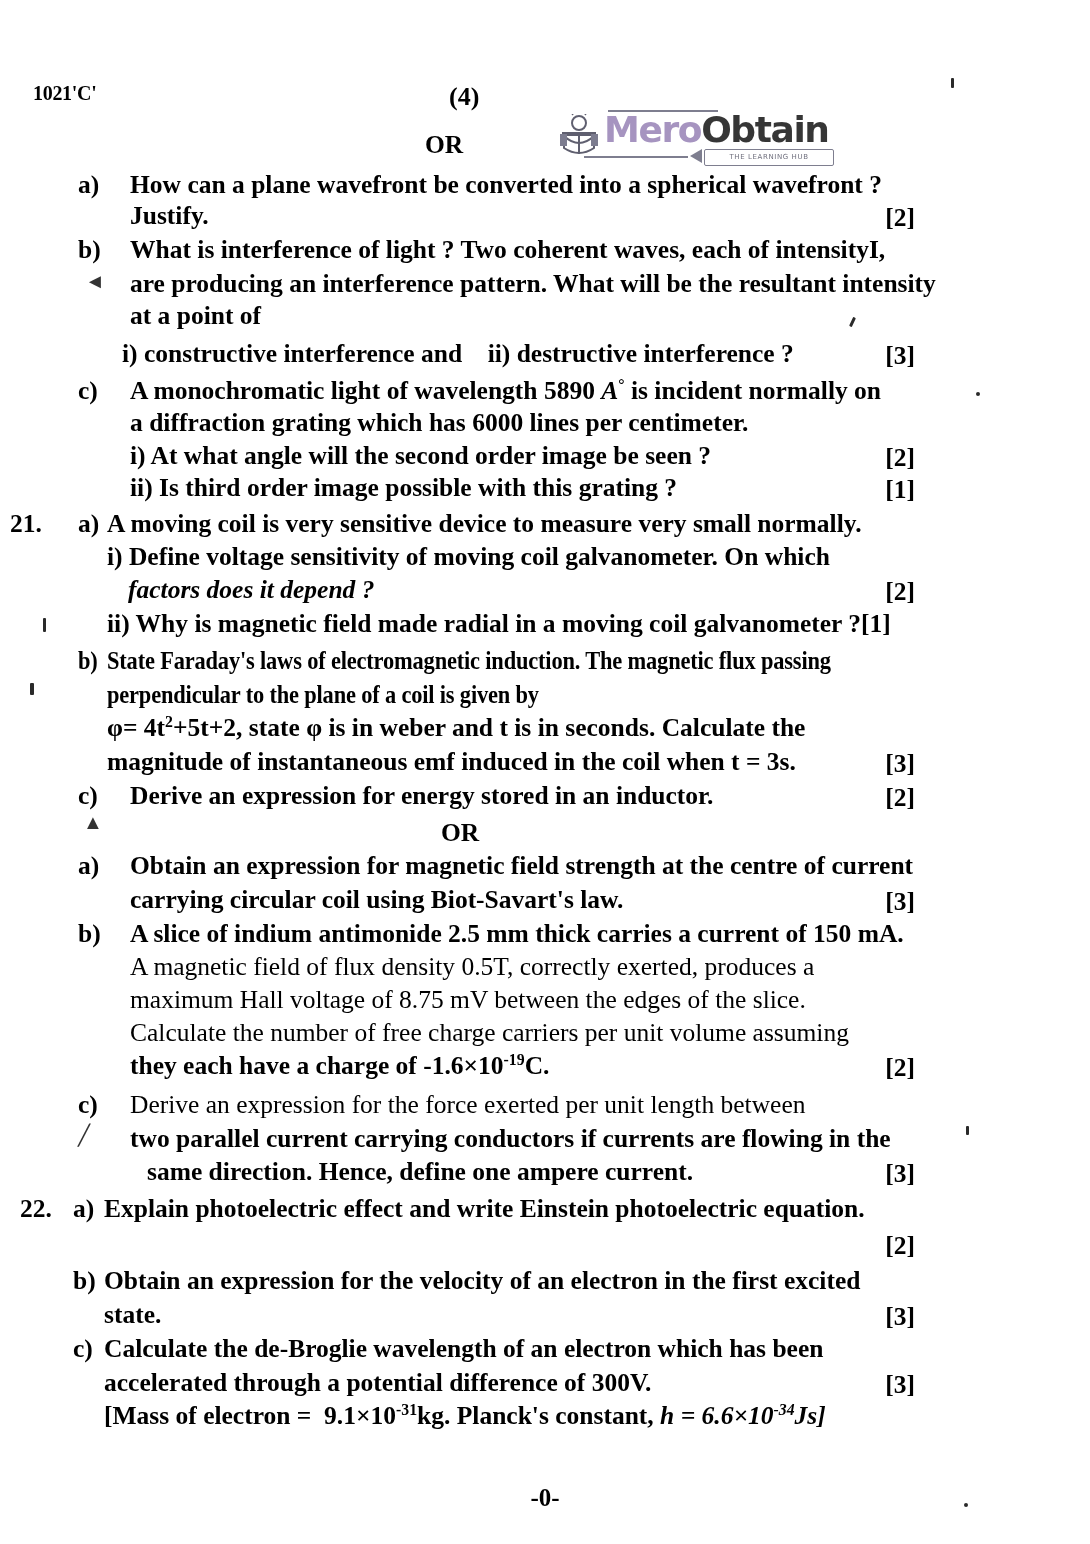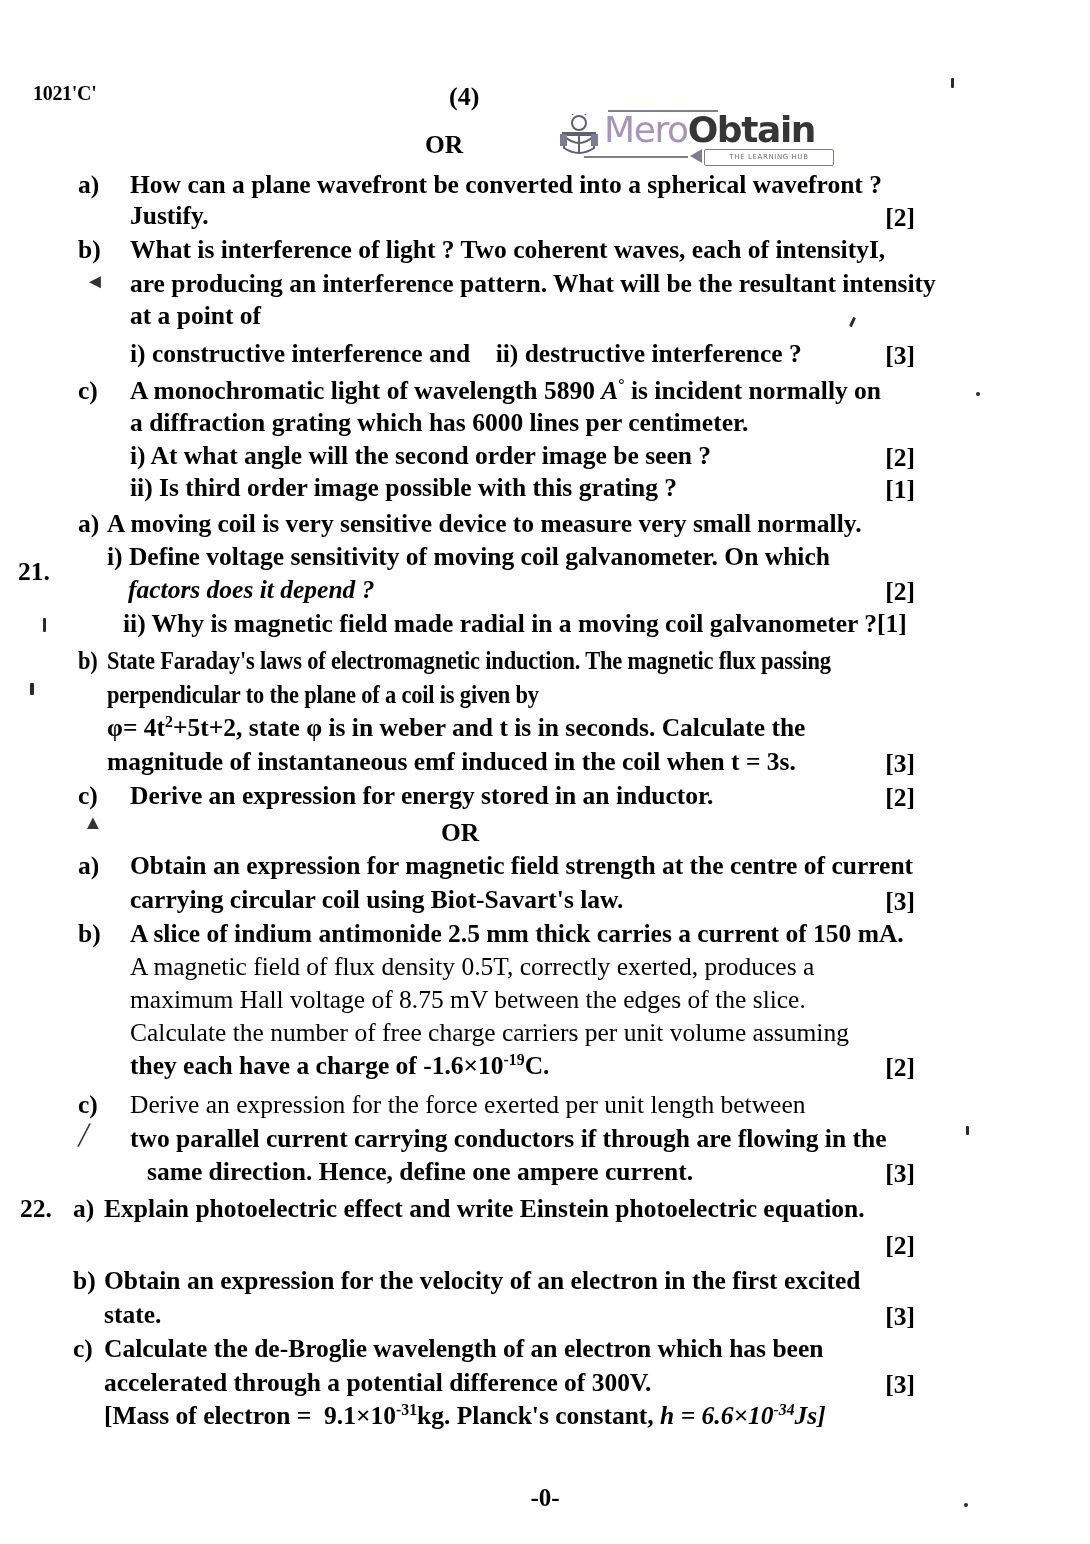--- a/index.html
+++ b/index.html
@@ -63,21 +63,21 @@
     position: absolute;
     left: 48px;
     top: 0px;
     font-family: "DejaVu Sans", "Liberation Sans", sans-serif;
     font-size: 36px;
     font-weight: bold;
     letter-spacing: -1.4px;
     white-space: nowrap;
     line-height: 44px;
   }
-  .logo-mero { color: #9a86b8; font-weight: 400; }
+  .logo-mero { color: #9a86b8; font-weight: 700; }
   .logo-enotes { color: #1b1b1b; font-weight: bold; }
   .logo-tag {
     position: absolute;
     left: 148px;
     top: 41px;
     width: 128px;
     height: 15px;
     border: 1px solid #6d6d80;
     border-radius: 2px;
     font-family: "DejaVu Sans", "Liberation Sans", sans-serif;
@@ -215,38 +215,38 @@
 
     <div class="line" style="left:78px; top:172px;">a)</div>
     <div class="line" style="left:130px; top:172px;">How can a plane wavefront be converted into a spherical wavefront ?</div>
     <div class="line" style="left:130px; top:203px;">Justify.</div>
     <div class="mark" style="left:845px; top:203px;">[2]</div>
 
     <div class="line" style="left:78px; top:237px;">b)</div>
     <div class="line" style="left:130px; top:237px;">What is interference of light ? Two coherent waves, each of intensityI,</div>
     <div class="line" style="left:130px; top:271px;">are producing an interference pattern. What will be the resultant intensity</div>
     <div class="line" style="left:130px; top:303px;">at a point of</div>
-    <div class="line" style="left:130px; top:341px;">i) constructive interference and    ii) destructive interference ?</div>
+    <div class="line" style="left:122px; top:341px;">i) constructive interference and    ii) destructive interference ?</div>
     <div class="mark" style="left:845px; top:341px;">[3]</div>
 
     <div class="line" style="left:78px; top:378px;">c)</div>
     <div class="line" style="left:130px; top:378px;"><span>A monochromatic light of wavelength 5890 </span><span class="ital">A</span><sup>°</sup><span> is incident normally on</span></div>
     <div class="line" style="left:130px; top:410px;">a diffraction grating which has 6000 lines per centimeter.</div>
     <div class="line" style="left:130px; top:443px;">i) At what angle will the second order image be seen ?</div>
     <div class="mark" style="left:845px; top:443px;">[2]</div>
     <div class="line" style="left:130px; top:475px;">ii) Is third order image possible with this grating ?</div>
     <div class="mark" style="left:845px; top:475px;">[1]</div>
 
-    <div class="line" style="left:18px; top:511px;margin-top:48px;">21.</div>
+    <div class="line" style="left:10px; top:511px;">21.</div>
     <div class="line" style="left:78px; top:511px;">a)</div>
     <div class="line" style="left:107px; top:511px;">A moving coil is very sensitive device to measure very small normally.</div>
     <div class="line" style="left:107px; top:544px;">i) Define voltage sensitivity of moving coil galvanometer. On which</div>
     <div class="line" style="left:128px; top:577px;font-style:italic;">factors does it depend ?</div>
     <div class="mark" style="left:845px; top:577px;">[2]</div>
-    <div class="line" style="left:107px; top:611px;margin-left:16px;">ii) Why is magnetic field made radial in a moving coil galvanometer ?[1]</div>
+    <div class="line" style="left:107px; top:611px;">ii) Why is magnetic field made radial in a moving coil galvanometer ?[1]</div>
 
     <div class="line condensed" style="left:78px; top:648px;">b)</div>
     <div class="line condensed" style="left:107px; top:648px;">State Faraday's laws of electromagnetic induction. The magnetic flux passing</div>
     <div class="line condensed" style="left:107px; top:682px;">perpendicular to the plane of a coil is given by</div>
     <div class="line" style="left:107px; top:715px;"><span>φ</span><span>= 4t</span><sup>2</sup><span>+5t+2, state </span><span>φ</span><span> is in weber and t is in seconds. Calculate the</span></div>
     <div class="line" style="left:107px; top:749px;">magnitude of instantaneous emf induced in the coil when t = 3s.</div>
     <div class="mark" style="left:845px; top:749px;">[3]</div>
 
     <div class="line" style="left:78px; top:783px;">c)</div>
     <div class="line" style="left:130px; top:783px;">Derive an expression for energy stored in an inductor.</div>
@@ -262,21 +262,21 @@
     <div class="line" style="left:78px; top:921px;">b)</div>
     <div class="line" style="left:130px; top:921px;">A slice of indium antimonide 2.5 mm thick carries a current of 150 mA.</div>
     <div class="line reg" style="left:130px; top:954px;">A magnetic field of flux density 0.5T, correctly exerted, produces a</div>
     <div class="line reg" style="left:130px; top:987px;">maximum Hall voltage of 8.75 mV between the edges of the slice.</div>
     <div class="line reg" style="left:130px; top:1020px;">Calculate the number of free charge carriers per unit volume assuming</div>
     <div class="line" style="left:130px; top:1053px;"><span>they each have a charge of -1.6×10</span><sup>-19</sup><span>C.</span></div>
     <div class="mark" style="left:845px; top:1053px;">[2]</div>
 
     <div class="line" style="left:78px; top:1092px;">c)</div>
     <div class="line reg" style="left:130px; top:1092px;">Derive an expression for the force exerted per unit length between</div>
-    <div class="line" style="left:130px; top:1126px;">two parallel current carrying conductors if through are flowing in the</div>
+    <div class="line" style="left:130px; top:1126px;">two parallel current carrying conductors if currents are flowing in the</div>
     <div class="line" style="left:147px; top:1159px;font-family:Liberation Serif, serif;">same direction. Hence, define one ampere current.</div>
     <div class="mark" style="left:845px; top:1159px;">[3]</div>
 
     <div class="line" style="left:20px; top:1196px;">22.</div>
     <div class="line" style="left:73px; top:1196px;">a)</div>
     <div class="line" style="left:104px; top:1196px;">Explain photoelectric effect and write Einstein photoelectric equation.</div>
     <div class="mark" style="left:845px; top:1231px;">[2]</div>
 
     <div class="line" style="left:73px; top:1268px;">b)</div>
     <div class="line" style="left:104px; top:1268px;">Obtain an expression for the velocity of an electron in the first excited</div>

